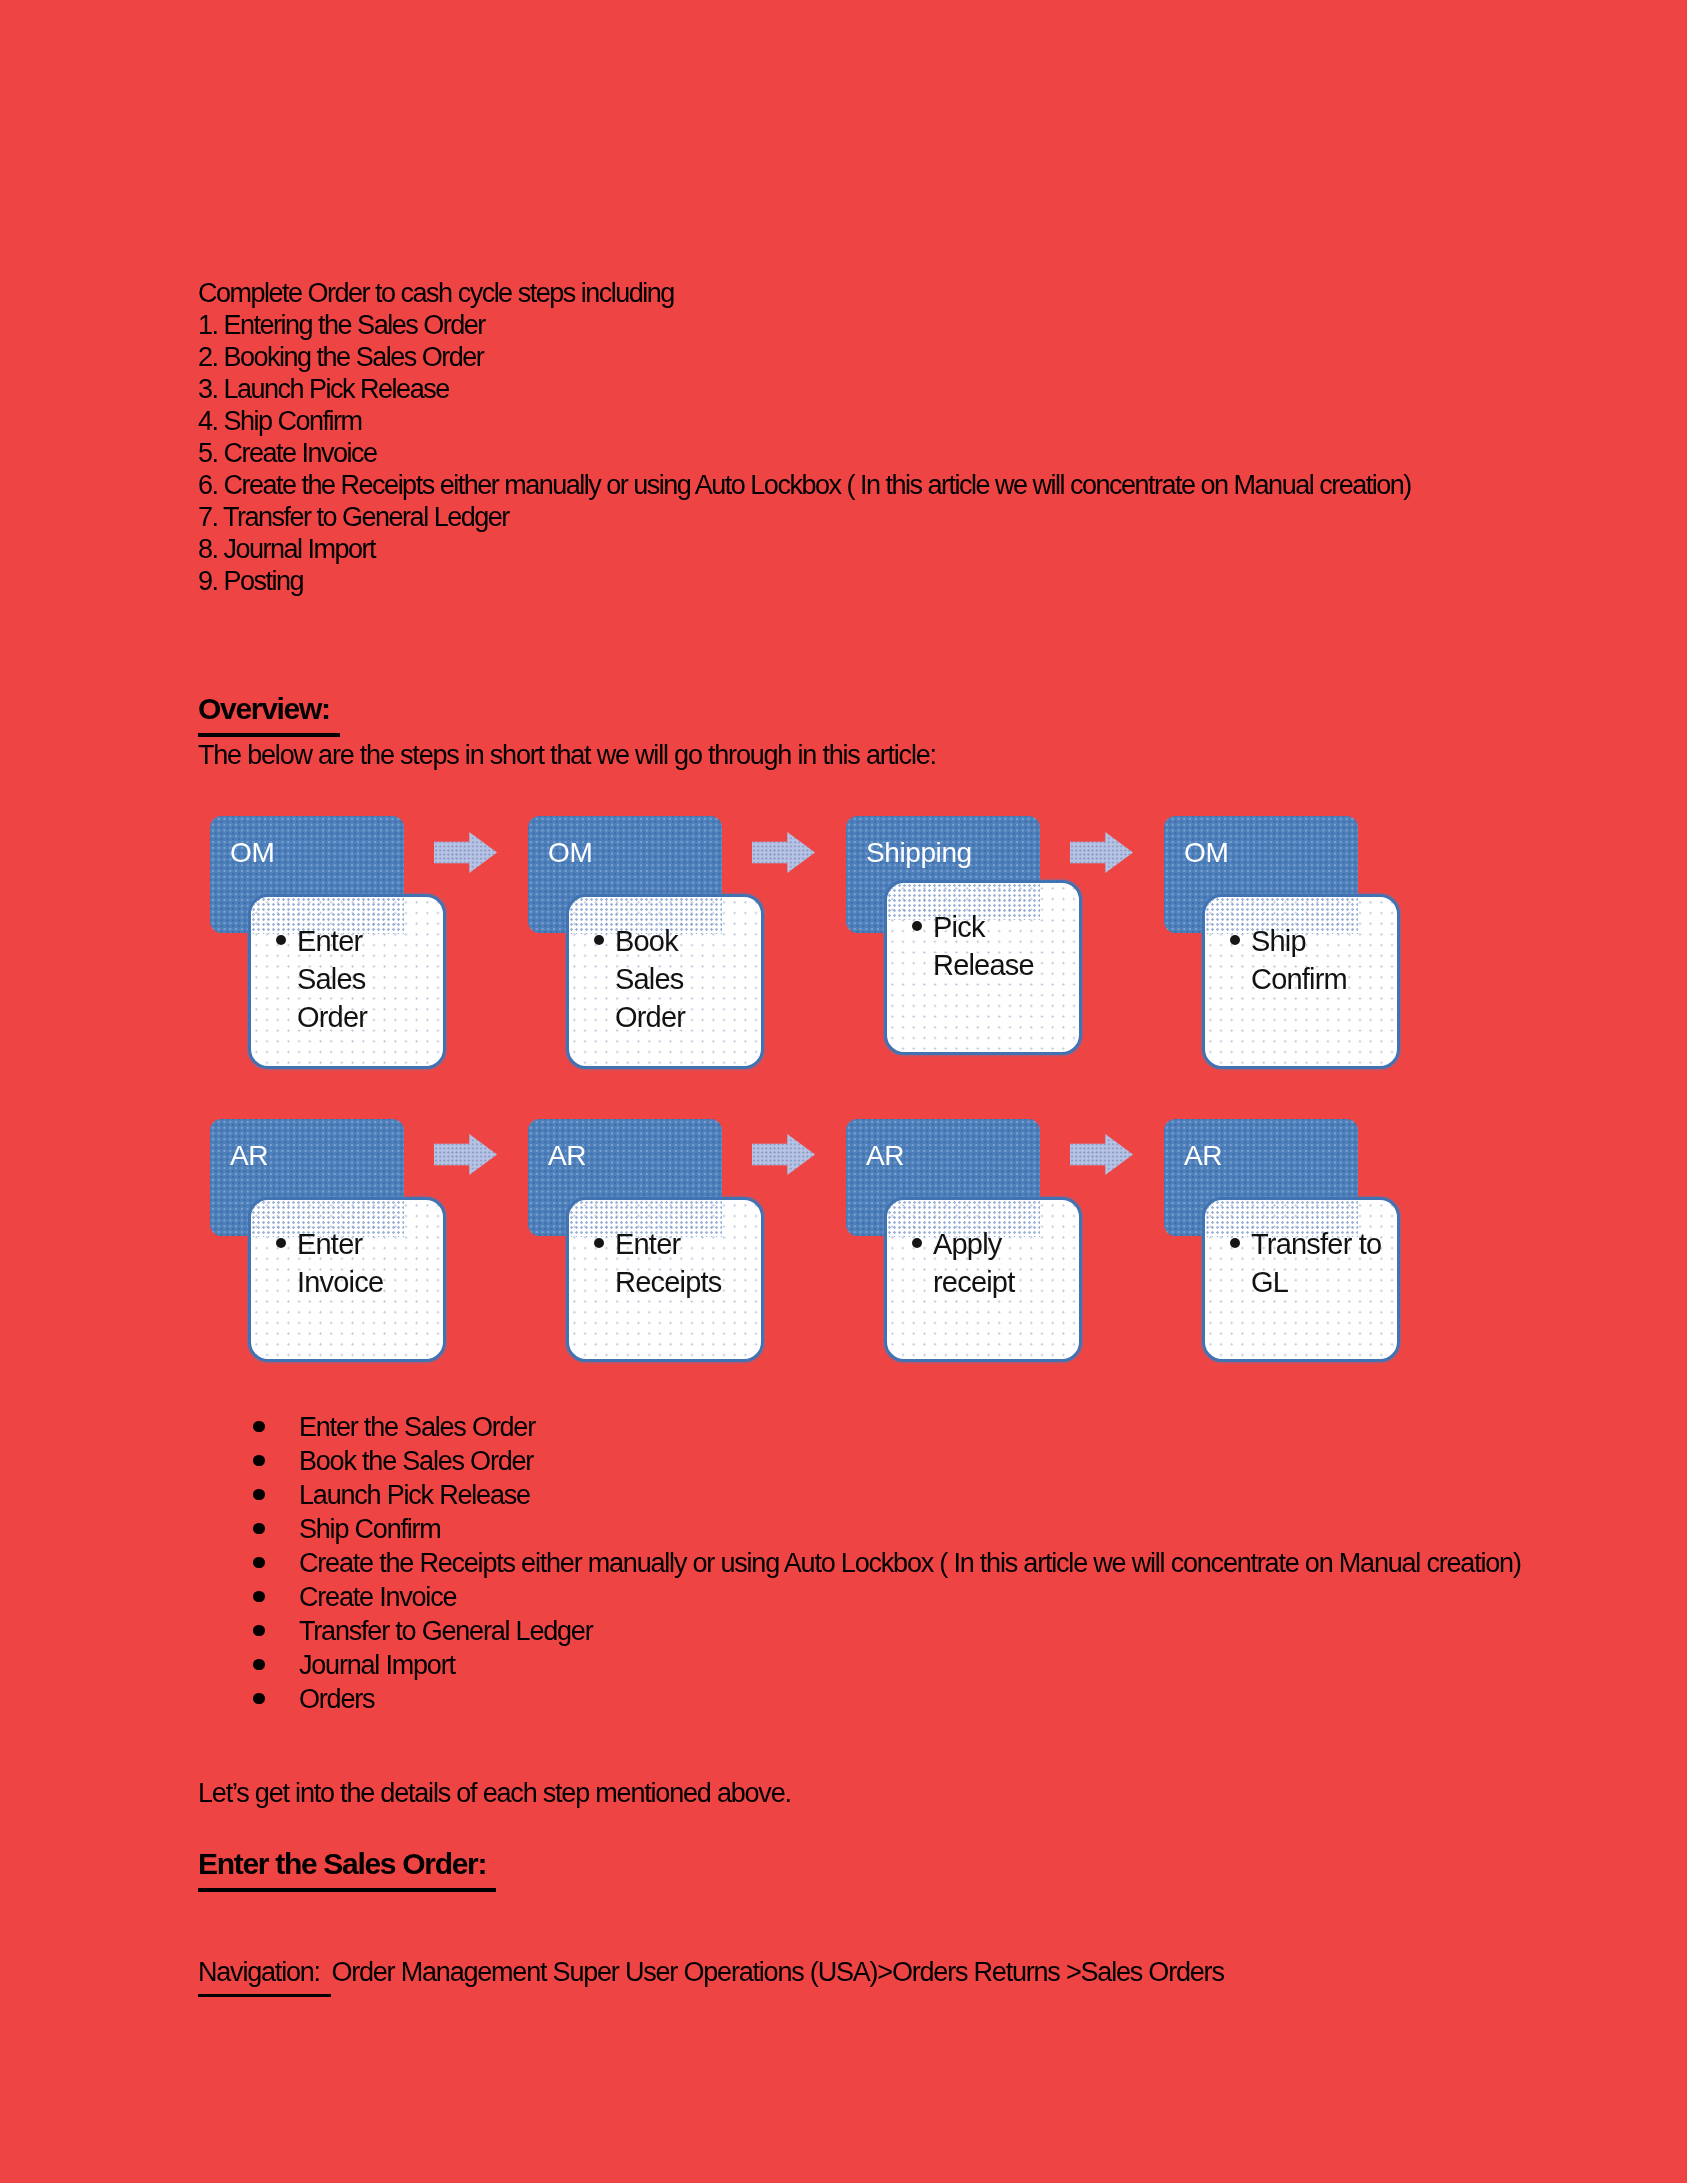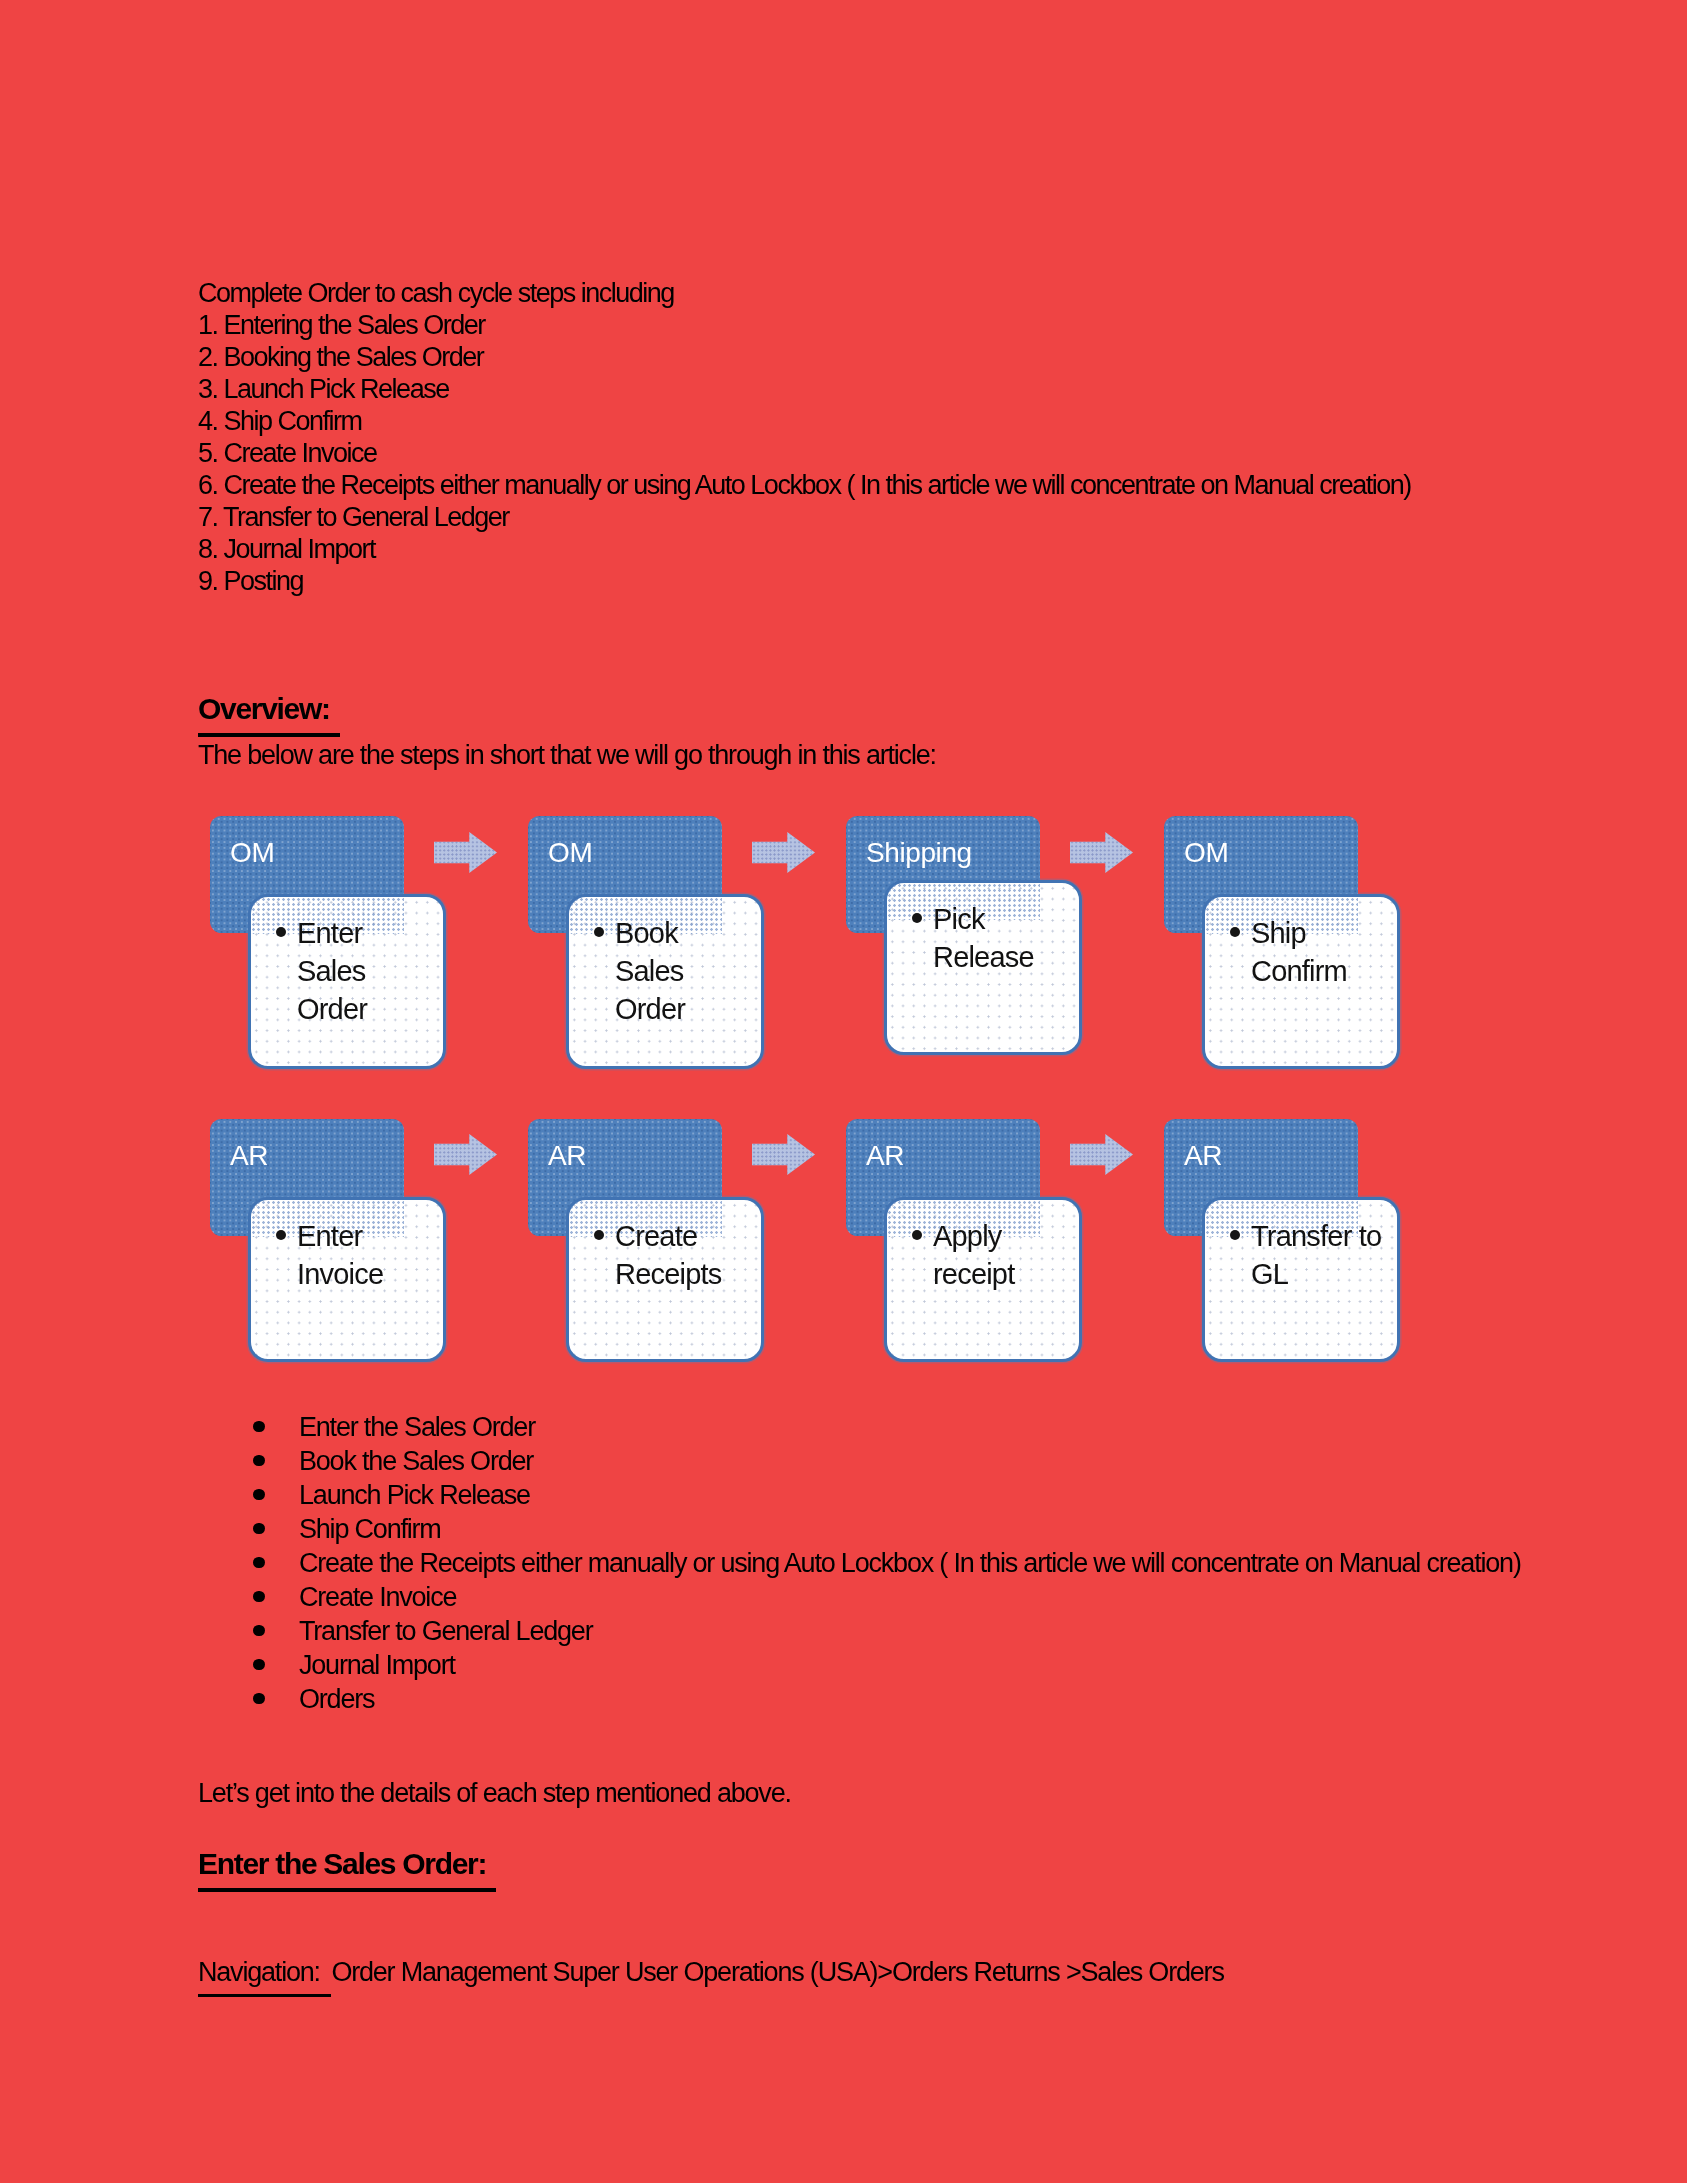--- a/index.html
+++ b/index.html
@@ -51,21 +51,21 @@
     border:3.3px solid #4173b3;border-radius:20px;
     box-shadow:0 0 0 1.6px rgba(78,128,188,0.30);
   }
   .sub .overlap{
     position:absolute;top:0;left:0;width:153px;height:37px;
     border-radius:16.5px 0 0 0;
     background-image:radial-gradient(circle, rgba(80,120,185,0.55) 1.1px, transparent 1.5px);
     background-size:5px 5px;
   }
   .sub ul{
-    margin:17px 0 0 46px;padding:0;list-style:none;width:132px;
+    margin:25px 0 0 46px;padding:0;list-style:none;width:132px;
     font-size:29px;line-height:38px;letter-spacing:-0.8px;color:#121212;
   }
   .sub li{position:relative;}
   .sub li::before{
     content:"";position:absolute;left:-21.4px;top:13px;
     width:10px;height:10px;border-radius:50%;background:#151515;
   }
   .arrow{
     position:absolute;width:63px;height:41px;
     background-color:#b6c3e2;
@@ -153,21 +153,21 @@
           <li>Enter Invoice</li>
         </ul>
     </div>
 
     <div class="hdr" style="left: 528px; top: 1119px; background-color: rgb(78, 128, 188);">
       <span>AR</span>
     </div>
     <div class="sub" style="left: 566px; top: 1197px; height: 165px; border-color: rgb(65, 115, 179);">
       <div class="overlap"></div>
       <ul>
-          <li>Create Receipts</li>
+          <li>Enter Receipts</li>
         </ul>
     </div>
 
     <div class="hdr" style="left: 846px; top: 1119px; background-color: rgb(78, 128, 188);">
       <span>AR</span>
     </div>
     <div class="sub" style="left: 884px; top: 1197px; height: 165px; border-color: rgb(65, 115, 179);">
       <div class="overlap"></div>
       <ul>
           <li>Apply receipt</li>

